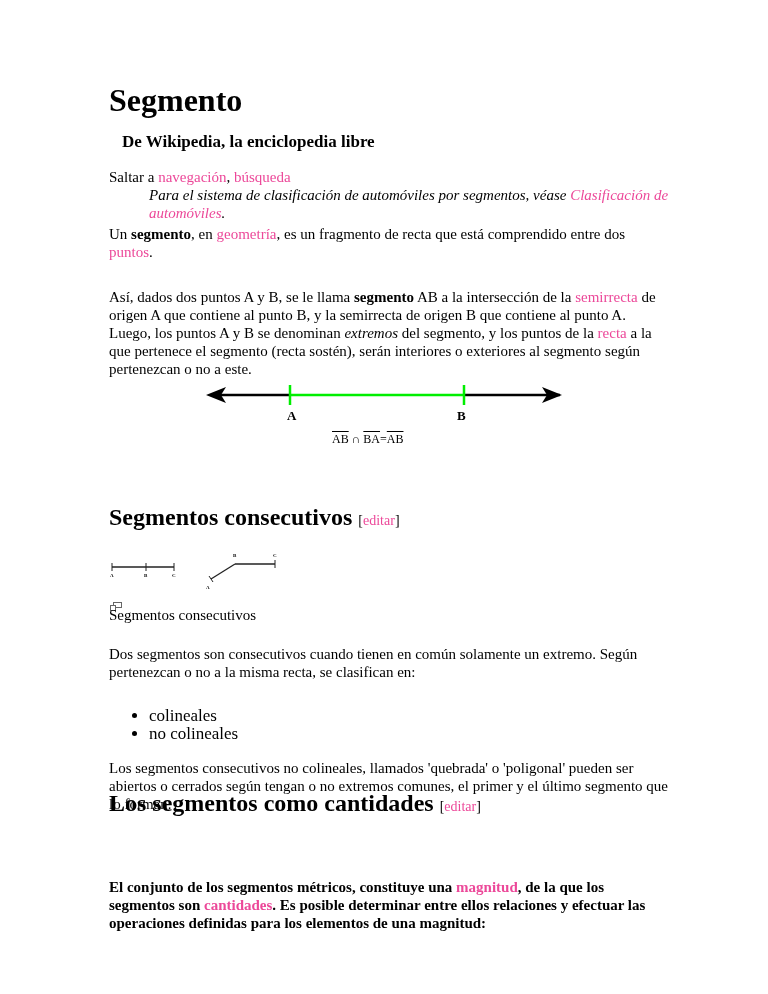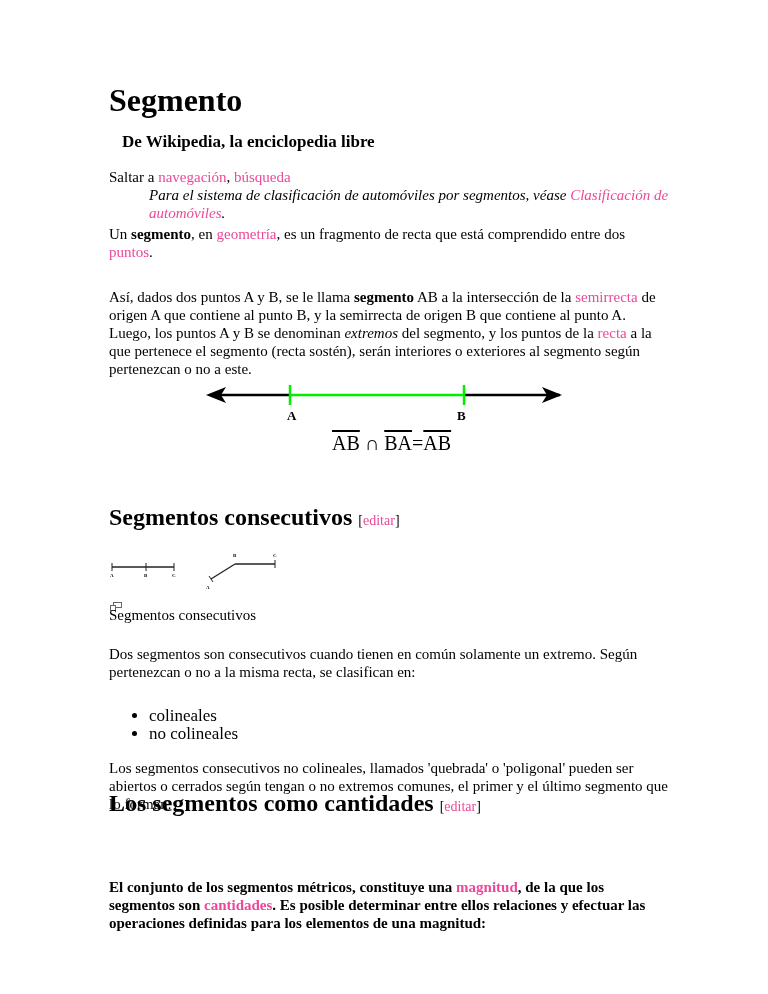--- a/index.html
+++ b/index.html
@@ -41,21 +41,21 @@
       <line x1="10" y1="15" x2="86" y2="15" stroke="#000" stroke-width="2.5"></line>
       <line x1="356" y1="15" x2="260" y2="15" stroke="#000" stroke-width="2.5"></line>
       <polygon points="2,15 22,7 17,15 22,23" fill="#000"></polygon>
       <polygon points="358,15 338,7 343,15 338,23" fill="#000"></polygon>
       <line x1="86" y1="15" x2="260" y2="15" stroke="#00ee00" stroke-width="2.5"></line>
       <line x1="86" y1="5" x2="86" y2="25" stroke="#00ee00" stroke-width="2.5"></line>
       <line x1="260" y1="5" x2="260" y2="25" stroke="#00ee00" stroke-width="2.5"></line>
     </svg>
     <span style="position:absolute;left:83px;top:28px;font-weight:bold;font-size:13px;">A</span>
     <span style="position:absolute;left:253px;top:28px;font-weight:bold;font-size:13px;">B</span>
-    <div style="position:absolute;left:128px;top:52px;font-size:20px;white-space:nowrap;">
+    <div style="position:absolute;left:128px;top:52px;font-size:12px;white-space:nowrap;">
       <span style="text-decoration:overline;">AB</span><span> ∩ </span><span style="text-decoration:overline;">BA</span><span>=</span><span style="text-decoration:overline;">AB</span>
     </div>
   </div>
 
   <h2 style="top:502px;text-align:center;">
     <span>Segmentos consecutivos</span> <span class="edit">[<a href="#">editar</a>]</span>
   </h2>
 
   <div class="figure" style="left:0;top:552px;width:180px;height:40px;">
     <svg width="180" height="40">

